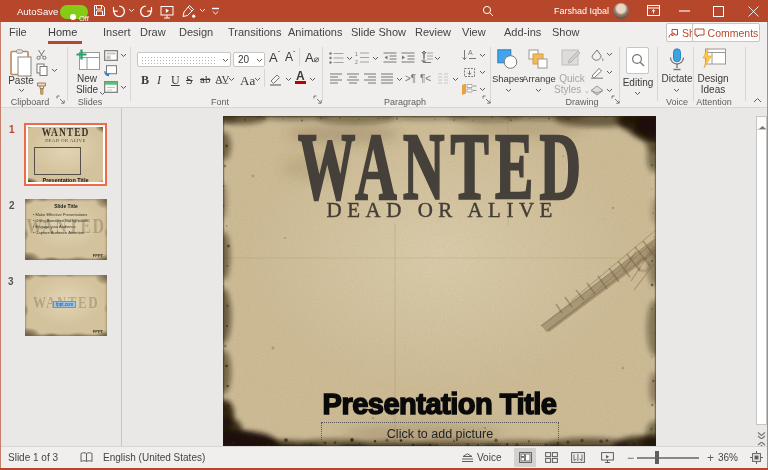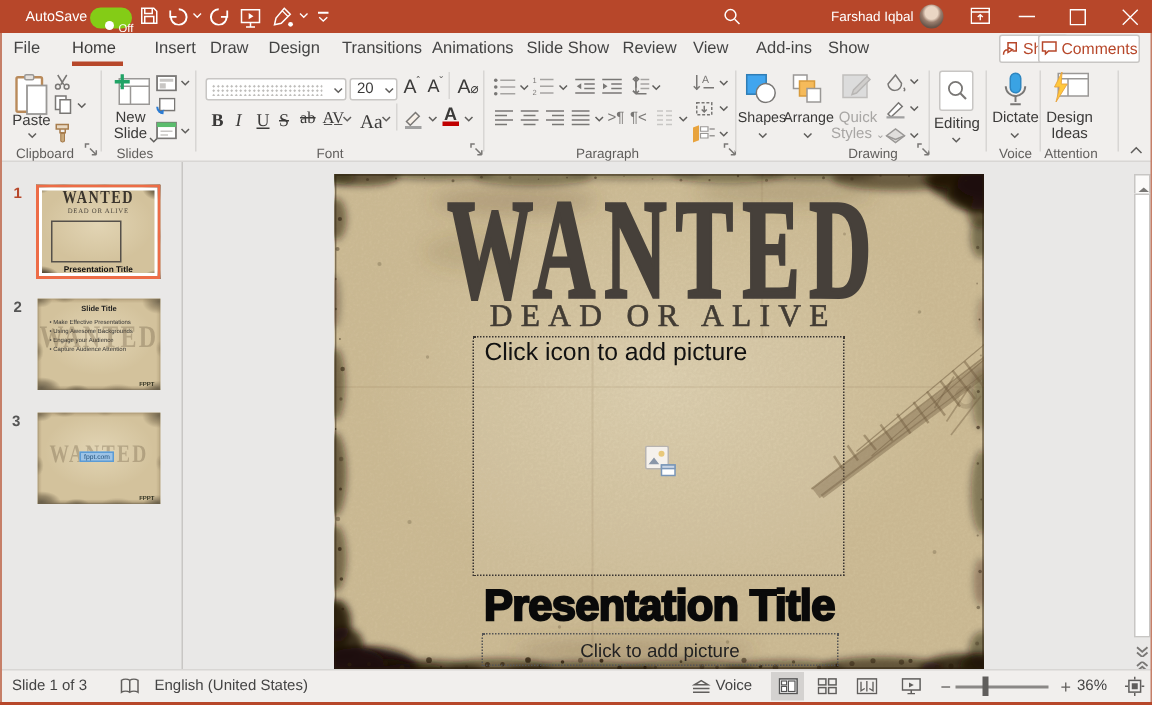--- a/index.html
+++ b/index.html
@@ -600,30 +600,20 @@
           <circle cx="400" cy="252" r="1.3" opacity="0.2"></circle>
           <circle cx="150" cy="302" r="1.1" opacity="0.2"></circle>
           <circle cx="262" cy="312" r="1.2" opacity="0.2"></circle>
           <circle cx="90" cy="38" r="1.1" opacity="0.18"></circle>
           <circle cx="340" cy="40" r="1.0" opacity="0.18"></circle>
           </g>
         <rect x="0.5" y="0.5" width="432" height="329" fill="none" stroke="rgba(40,26,12,0.45)" stroke-width="1.5"></rect>
       </svg>
       <div id="wanted">WANTED</div>
       <div id="deadoralive">DEAD OR ALIVE</div>
-      <div id="picph">
-        <div style="position:absolute;left:7px;top:1px;font-size:16.5px;color:#111">Click icon to add picture</div>
-        <svg style="position:absolute;left:114px;top:72px" width="21" height="22" viewBox="0 0 21 22">
-            <rect x="0.5" y="0.5" width="15" height="15" rx="1" fill="#f5f1ec" stroke="#b8b4b0"></rect>
-            <path d="M2 13l4-5 3.5 4.5h-7z" fill="#8a96a8"></path>
-            <circle cx="11" cy="5.5" r="2" fill="#e8c87a"></circle>
-            <rect x="11" y="13" width="9" height="7" fill="#fff" stroke="#7a96b8"></rect>
-            <rect x="11" y="13" width="9" height="2.4" fill="#c8d4e4" stroke="#7a96b8"></rect>
-          </svg>
-      </div>
       <div id="ptitle">Presentation Title</div>
       <div id="subph">Click to add picture</div>
       <svg id="rope" width="145" height="115" viewBox="0 0 145 115" style="position:absolute;left:303px;top:103px">
         <g stroke="#6e5a3e" fill="none">
           <path d="M143 0L45 82" stroke-width="0.8" opacity="0.5"></path>
           <path d="M145 8L55 85" stroke-width="0.7" opacity="0.45"></path>
           <path d="M137 20L18 110" stroke-width="8" opacity="0.38"></path>
           <path d="M140 24L22 112" stroke-width="3" opacity="0.4"></path>
           <path d="M133 17L15 107" stroke-width="1.2" opacity="0.5"></path>
           <path d="M101 35l13 17M109 28l15 19M92 42l12 16M117 22l13 17M83 49l10 14M72 57l9 13M61 64l8 11M50 71l8 10M39 78l7 10M30 85l6 9" stroke-width="1.6" opacity="0.45"></path>

